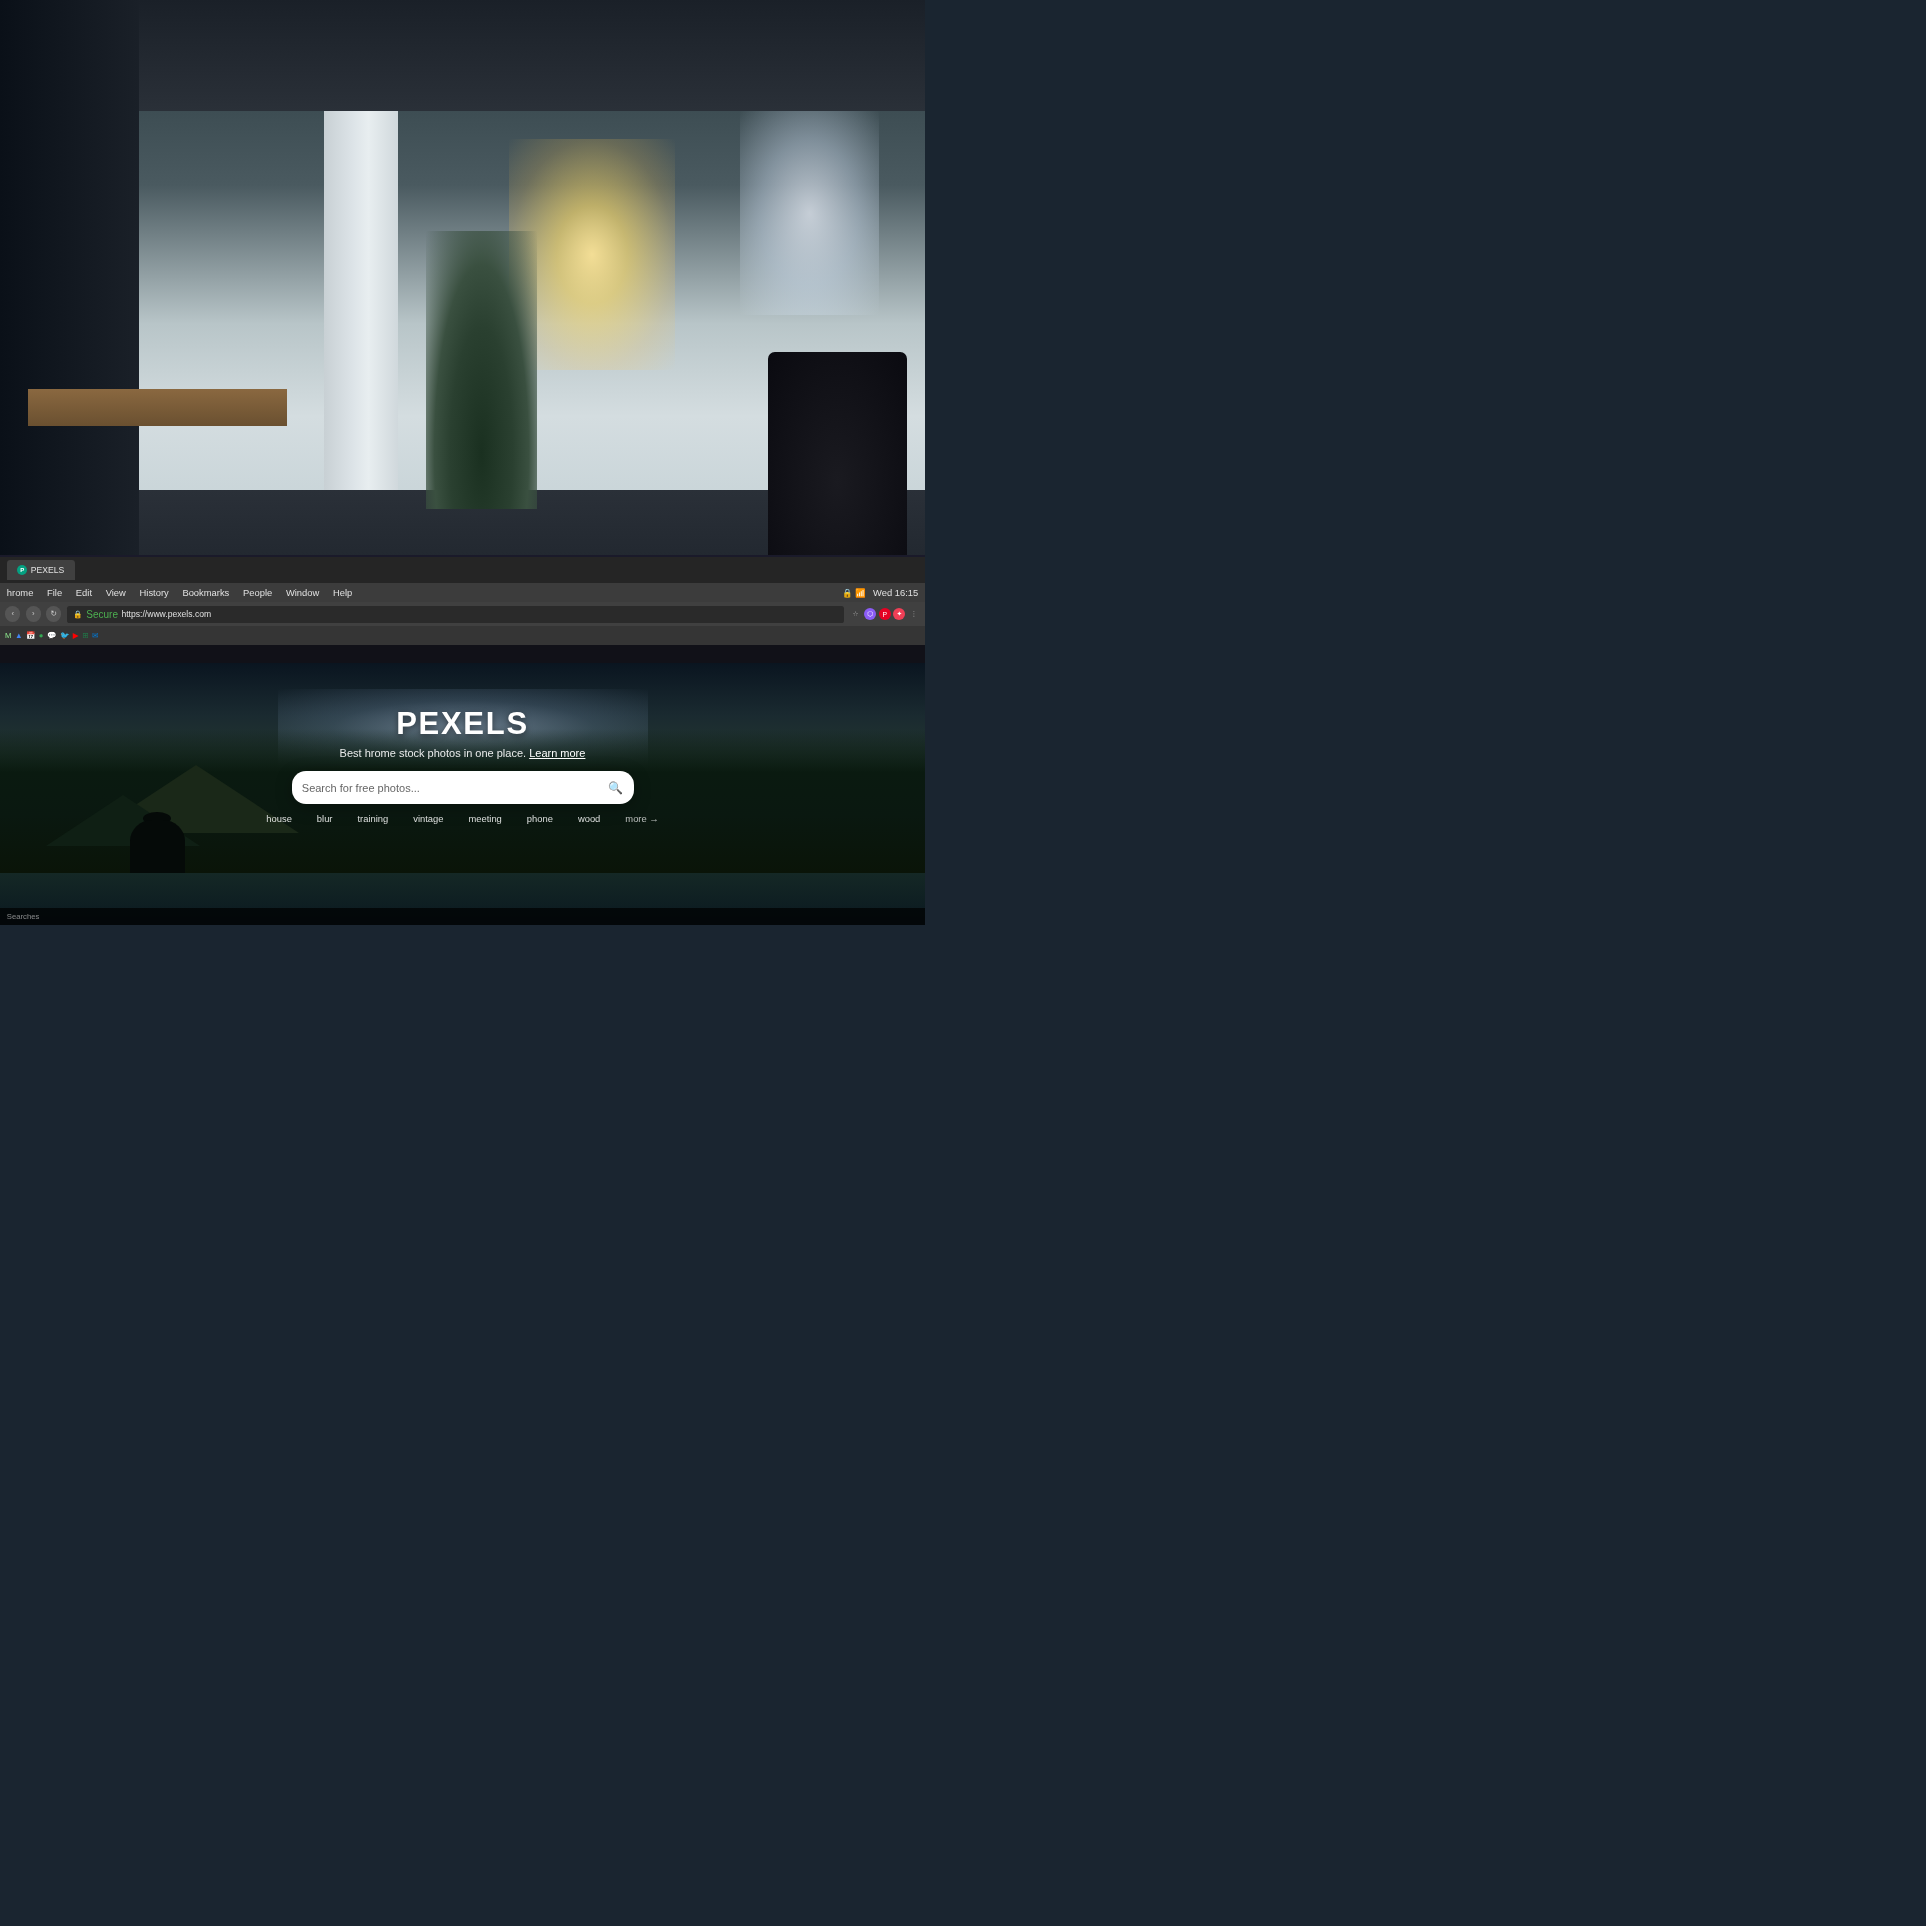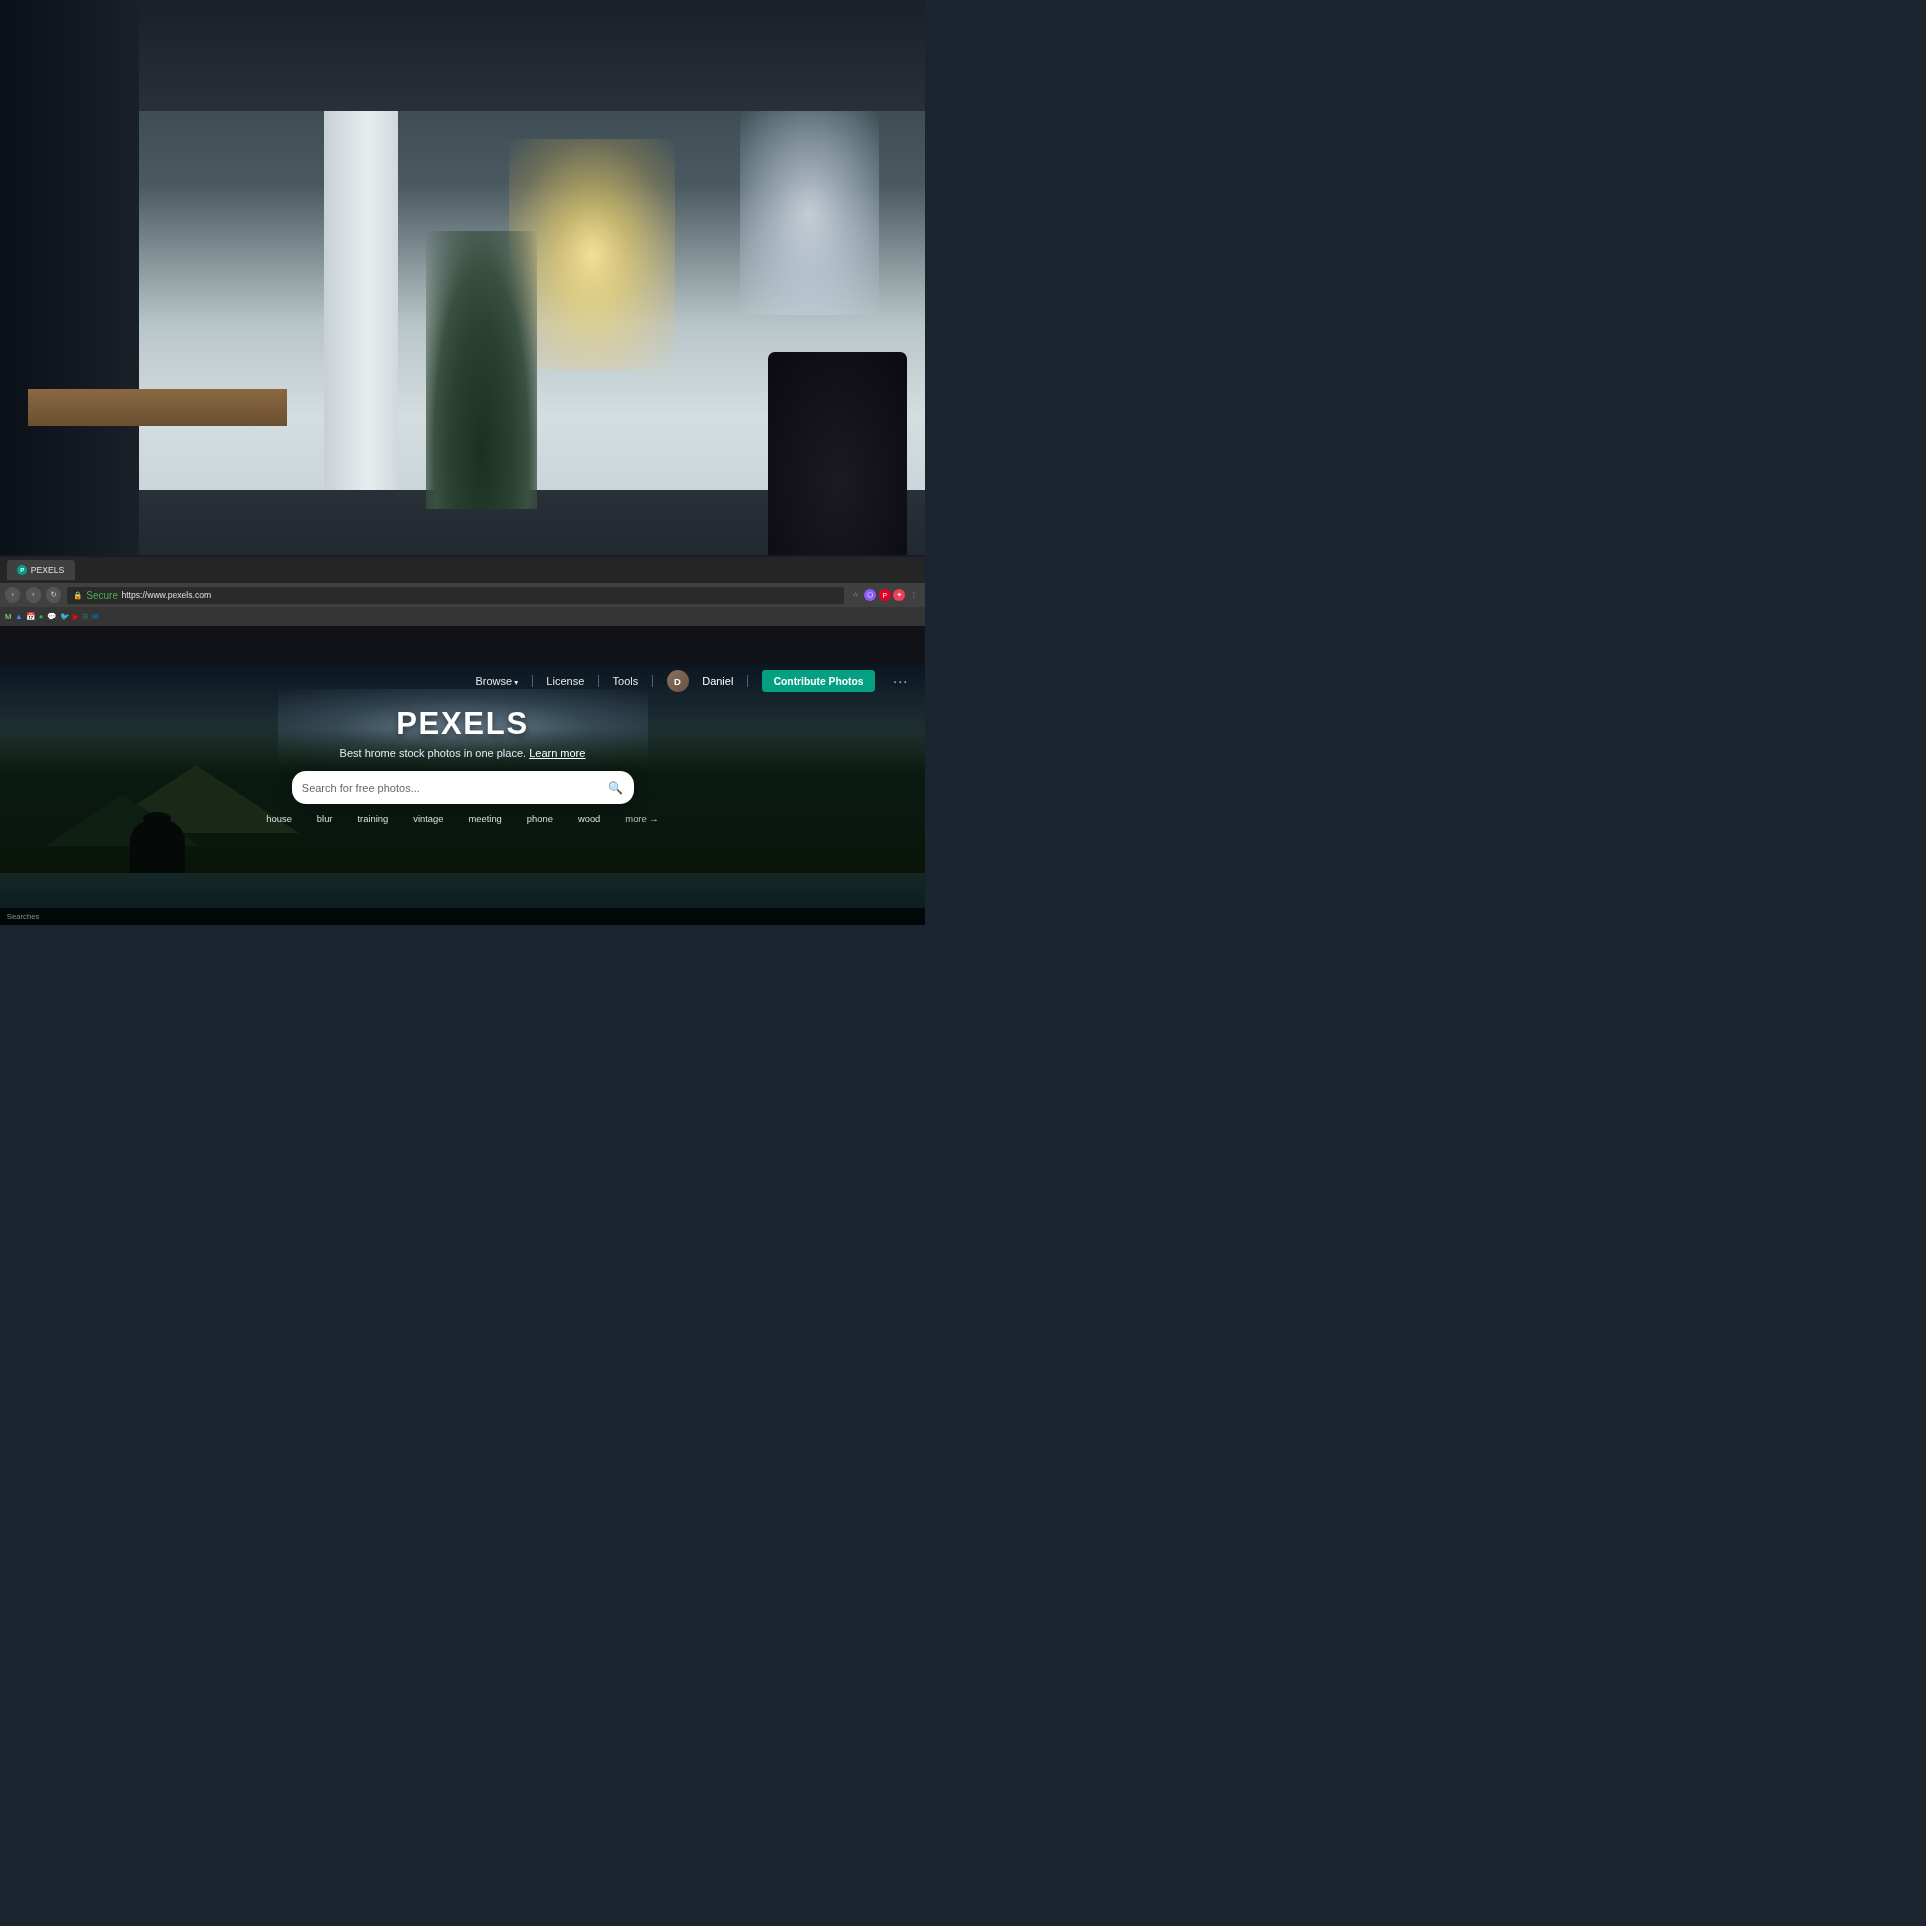--- a/index.html
+++ b/index.html
@@ -570,20 +570,35 @@
 
     <div class="browser-chrome">
 
       <div class="tab-bar">
         <div class="tab-active">
           <div class="tab-favicon">P</div>
           <span>PEXELS</span>
         </div>
       </div>
 
+      <div class="browser-menu-bar">
+        <span class="menu-item">hrome</span>
+        <span class="menu-item">File</span>
+        <span class="menu-item">Edit</span>
+        <span class="menu-item">View</span>
+        <span class="menu-item">History</span>
+        <span class="menu-item">Bookmarks</span>
+        <span class="menu-item">People</span>
+        <span class="menu-item">Window</span>
+        <span class="menu-item">Help</span>
+        <div class="menu-right">
+          <span>🔒 📶</span>
+          <span class="time-display">Wed 16:15</span>
+        </div>
+      </div>
 
       <div class="browser-toolbar">
         <div class="nav-btn">‹</div>
         <div class="nav-btn">›</div>
         <div class="nav-btn">↻</div>
         <div class="address-bar">
           <span class="secure-badge">🔒</span>
           <span style="color:#4caf50;font-size:10px;">Secure</span>
           <span>https://www.pexels.com</span>
         </div>
@@ -613,34 +628,20 @@
       <div class="pexels-hero">
 
         <div class="sky-glow"></div>
         <div class="forest-bg"></div>
         <div class="mountain"></div>
         <div class="mountain2"></div>
 
         <div class="person-head"></div>
         <div class="person-silhouette"></div>
 
-        <div class="pexels-nav">
-          <div class="nav-spacer"></div>
-          <span class="nav-link with-arrow">Browse</span>
-          <div class="nav-divider"></div>
-          <span class="nav-link">License</span>
-          <div class="nav-divider"></div>
-          <span class="nav-link">Tools</span>
-          <div class="nav-divider"></div>
-          <div class="user-avatar">D</div>
-          <span class="user-name">Daniel</span>
-          <div class="nav-divider"></div>
-          <button class="contribute-btn">Contribute Photos</button>
-          <span class="more-btn">···</span>
-        </div>
 
         <div class="pexels-content">
           <div class="pexels-logo">PEXELS</div>
           <div class="pexels-tagline">
             <span>Best hrome stock photos in one place.</span>
             <a>Learn more</a>
           </div>
           <div class="search-bar">
             <span class="search-input-text">Search for free photos...</span>
             <span class="search-icon-btn">🔍</span>

